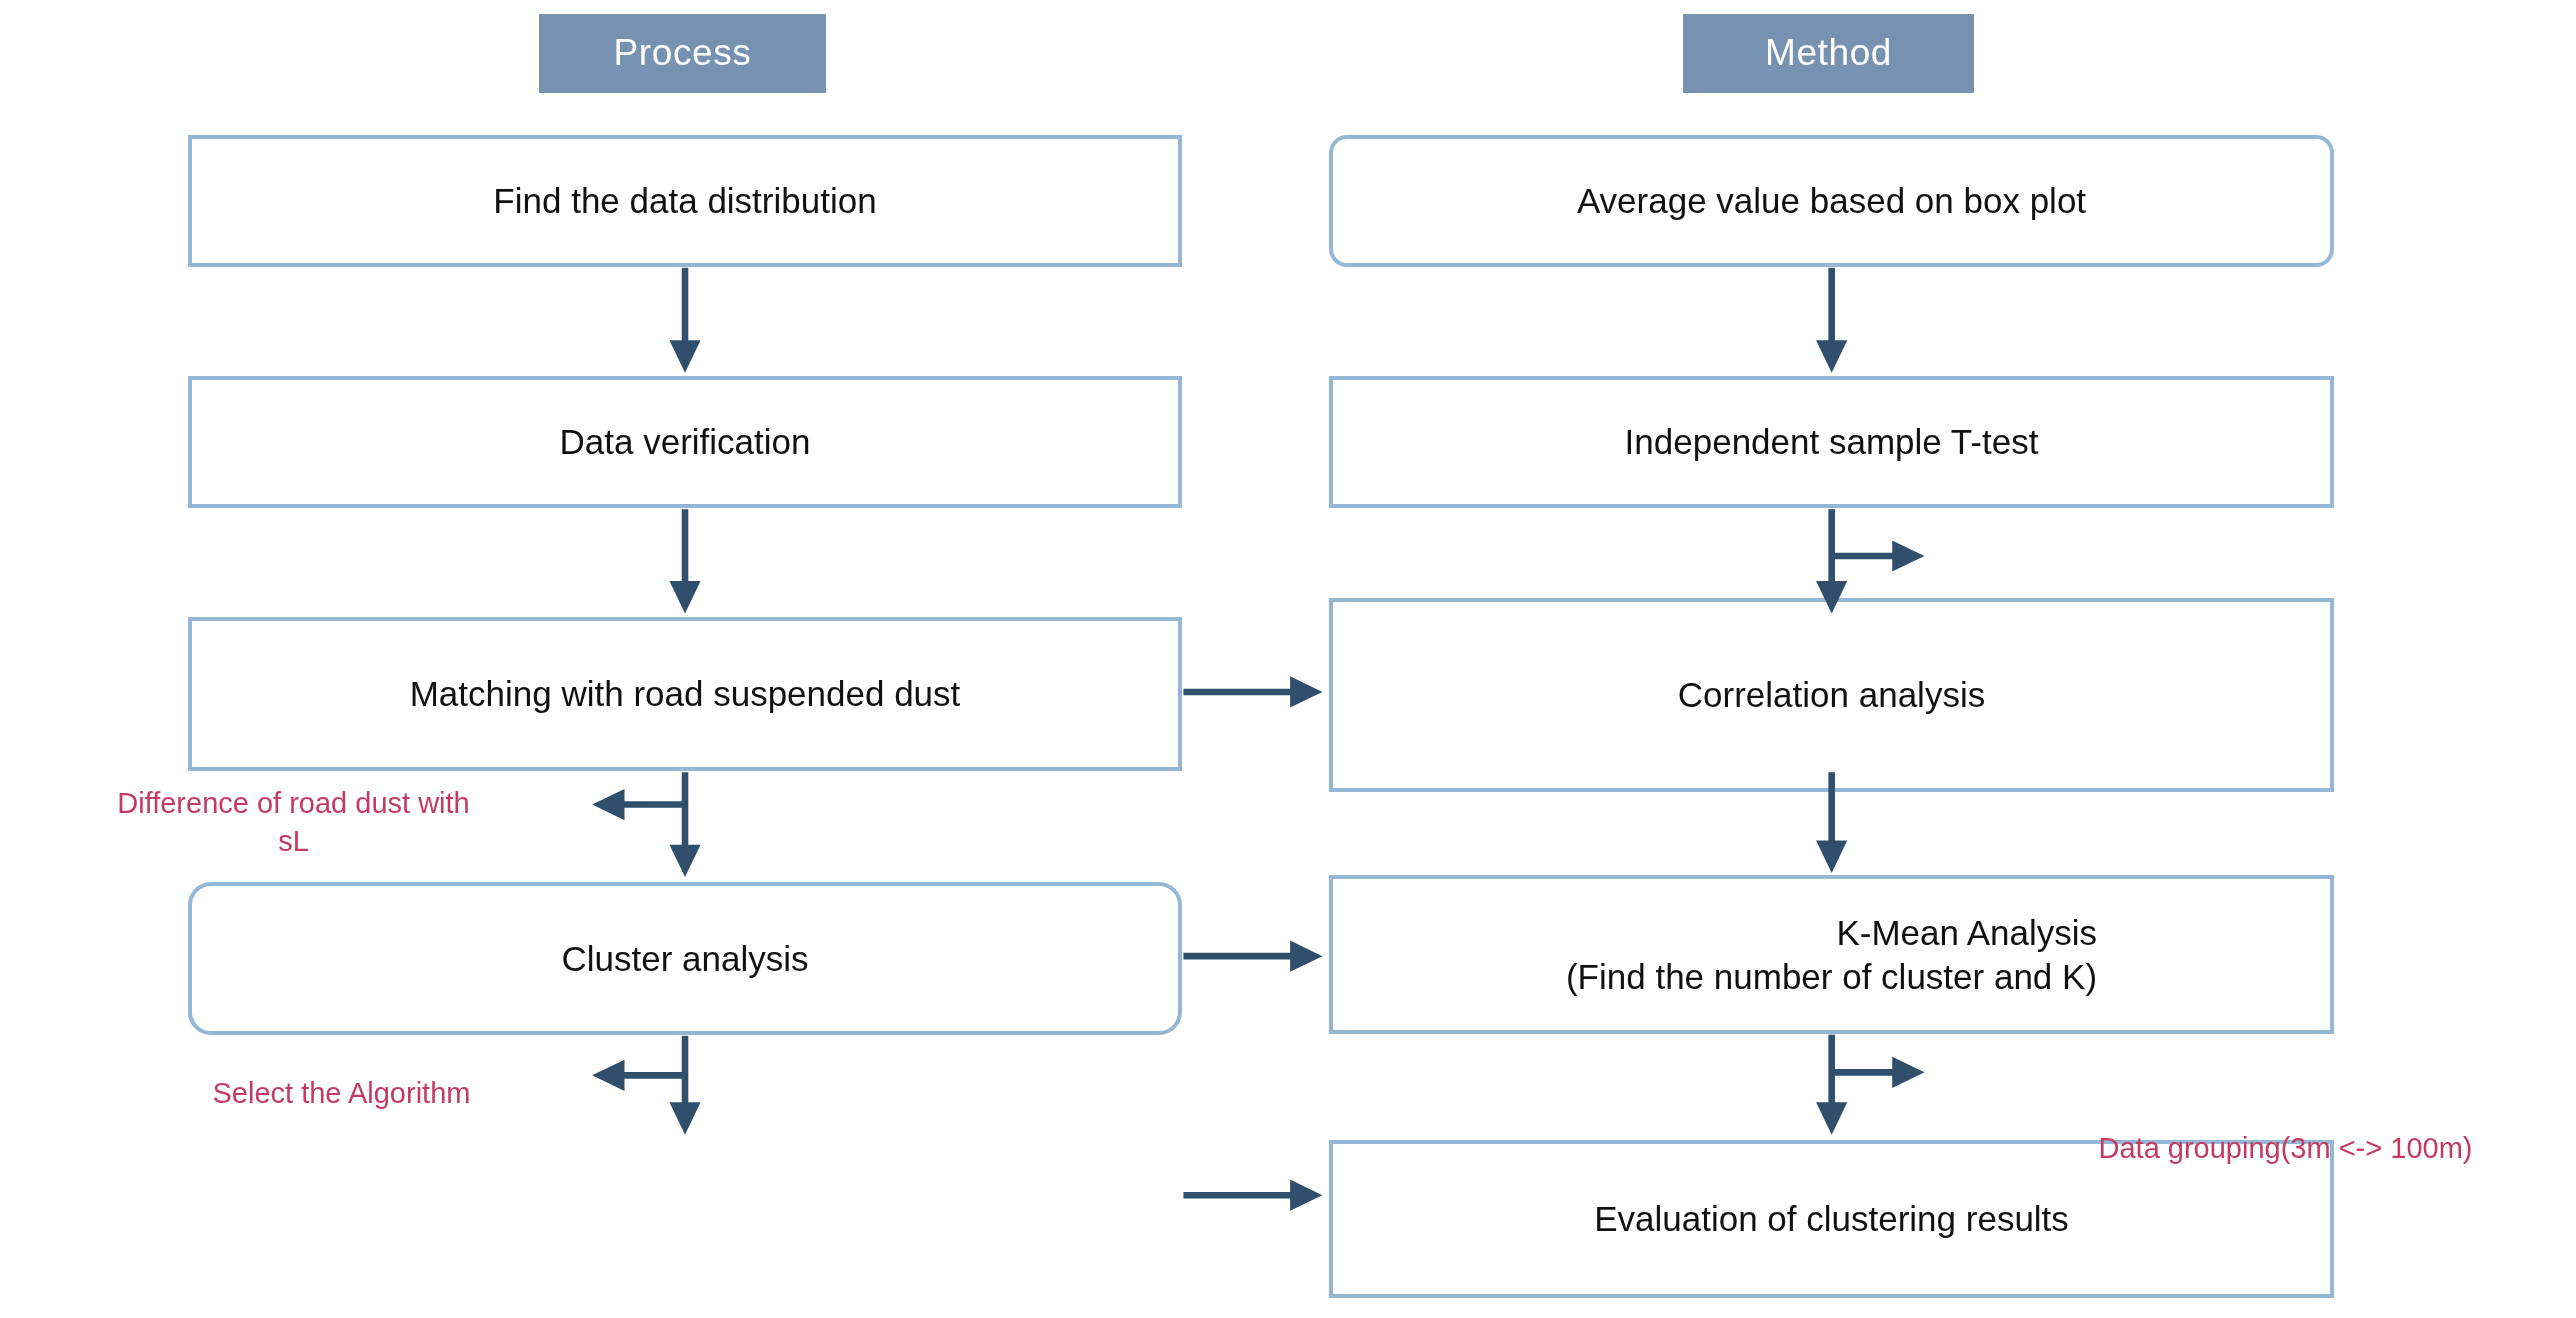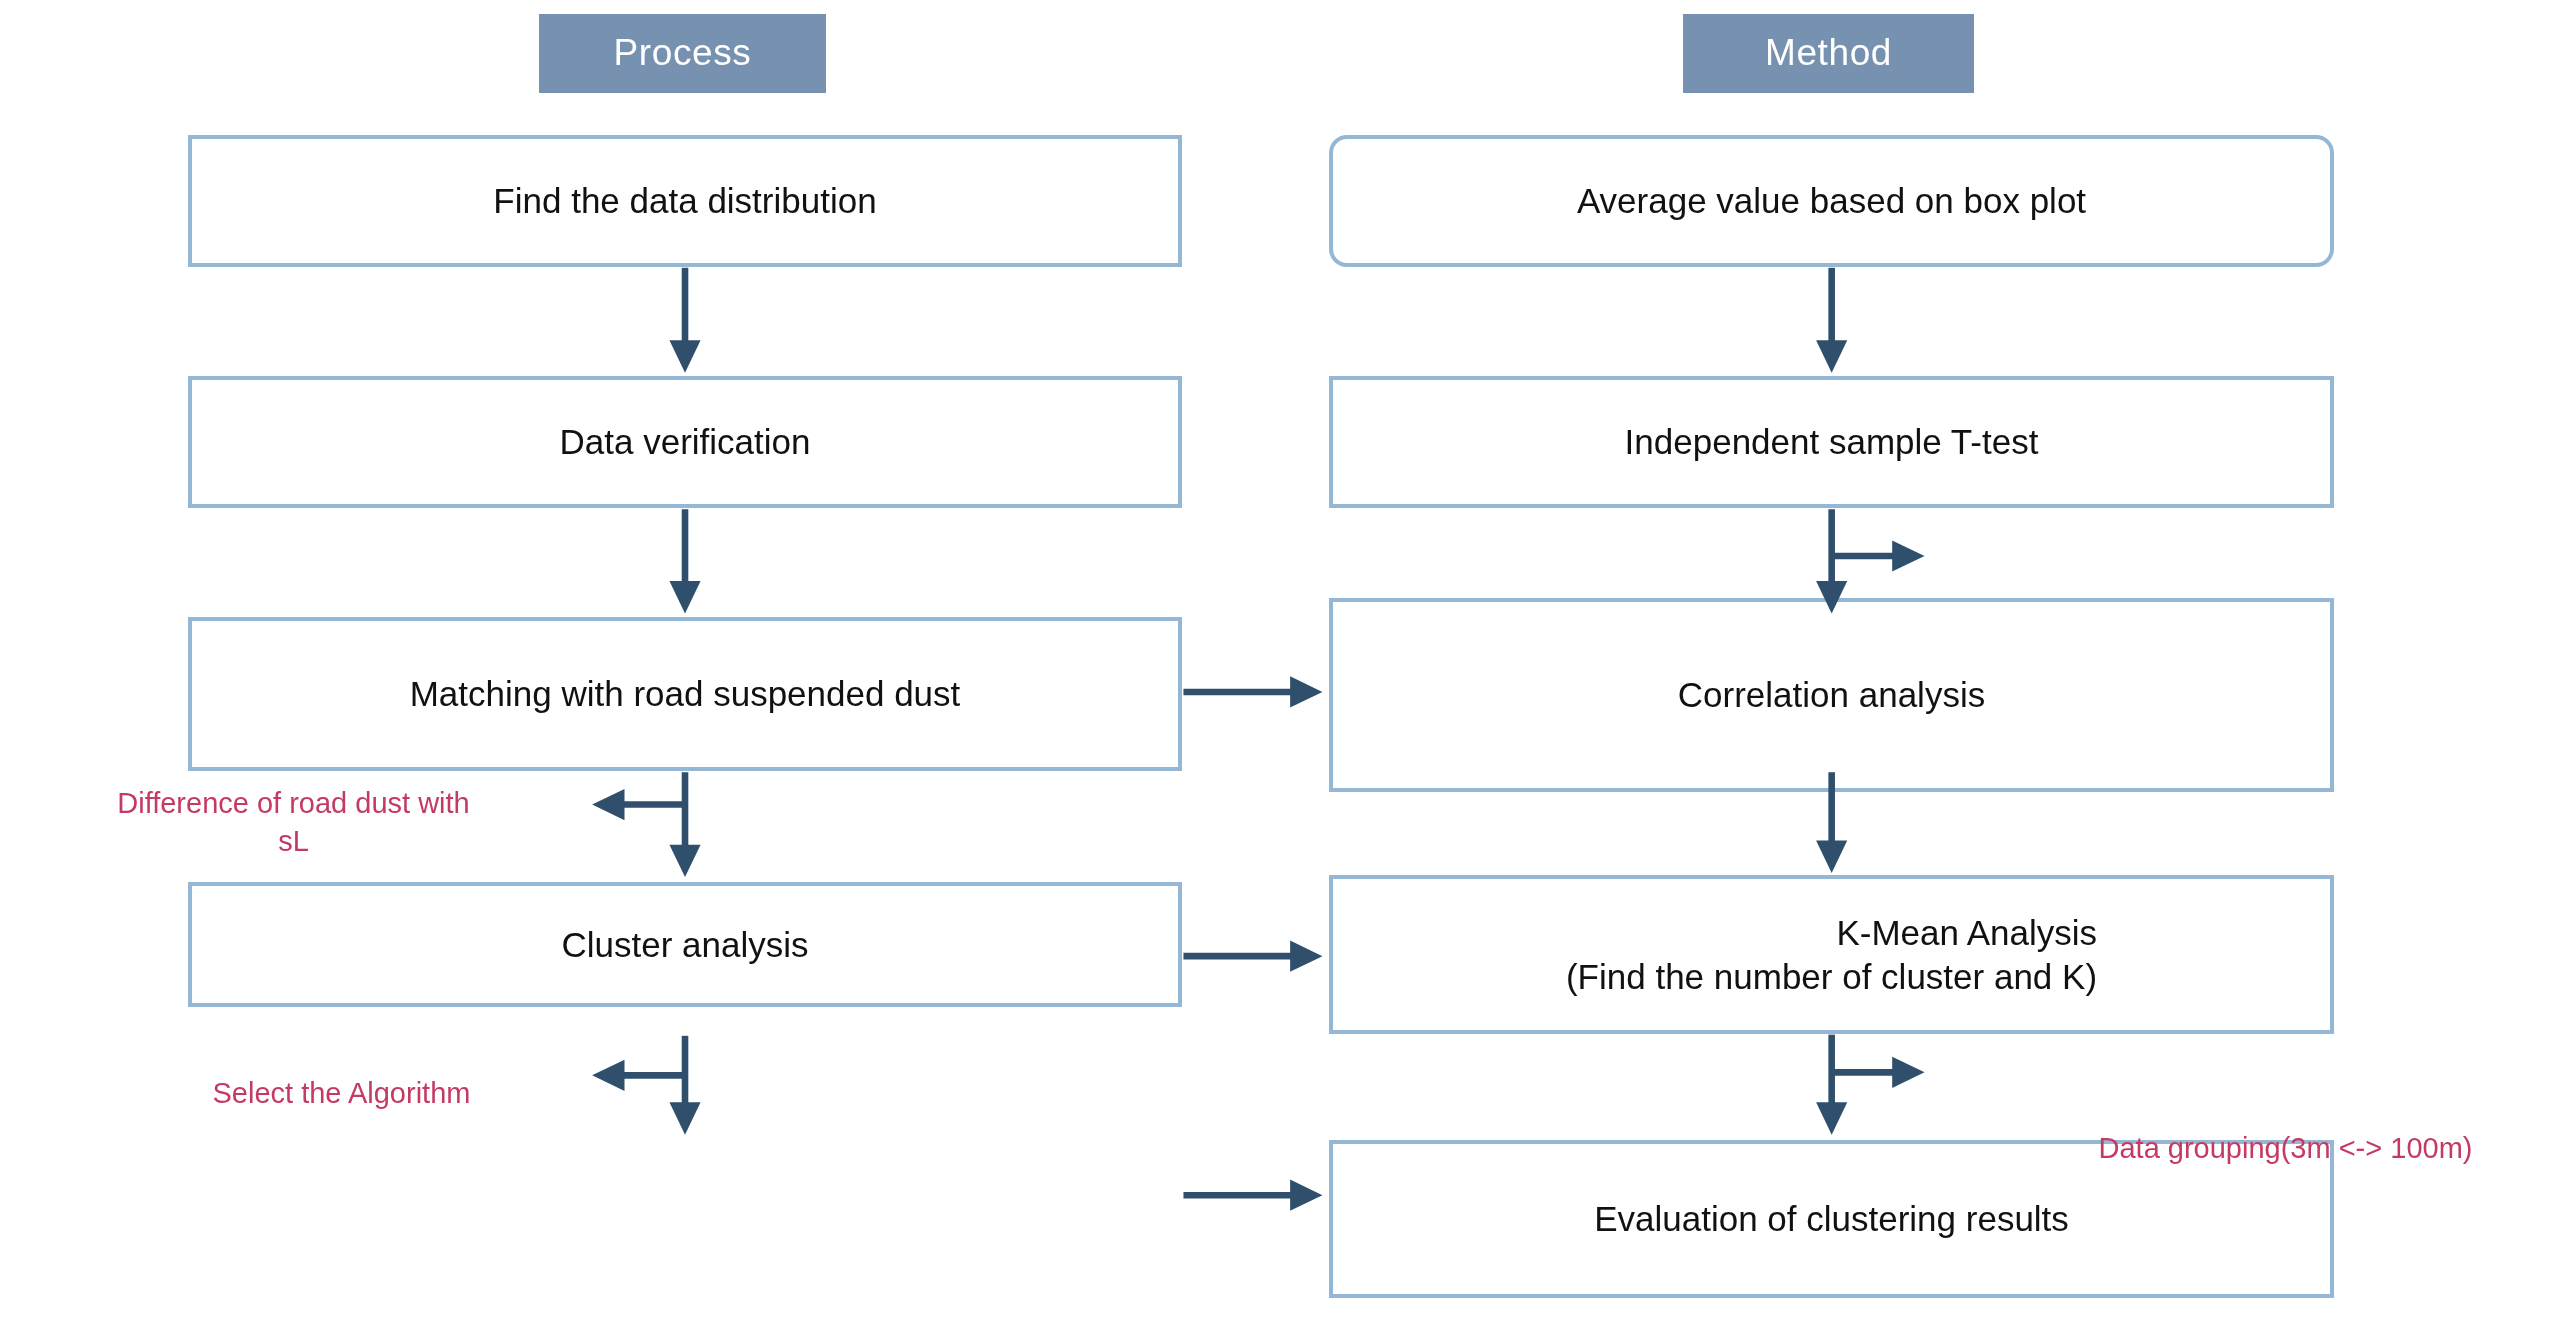--- a/index.html
+++ b/index.html
@@ -41,21 +41,21 @@
     justify-content: center;
     text-align: center;
     white-space: pre-line;
     padding: 0 18px;
   }
   
   .box-l { left: 188px; width: 994px; }
   .box-l1 { top: 135px;  height: 132px; }
   .box-l2 { top: 376px;  height: 132px; }
   .box-l3 { top: 617px; height: 154px; }
-  .box-l4 { top: 882px; height: 125px; }
+  .box-l4 { top: 882px; height: 153px; border-radius: 23px; }
   .box-l5 { top: 1140px; height: 158px; }
   
   .box-r { left: 1329px; width: 1005px; }
   .box-r1 { top: 135px;  height: 132px; border-radius: 18px; }
   .box-r2 { top: 376px;  height: 132px; }
   .box-r3 { top: 581px; height: 194px; margin-top: 17px; }
   .box-r4 { top: 875px; height: 159px; text-align: right; }
   .box-r5 { top: 1140px; height: 158px; }
 
   .annotation {

